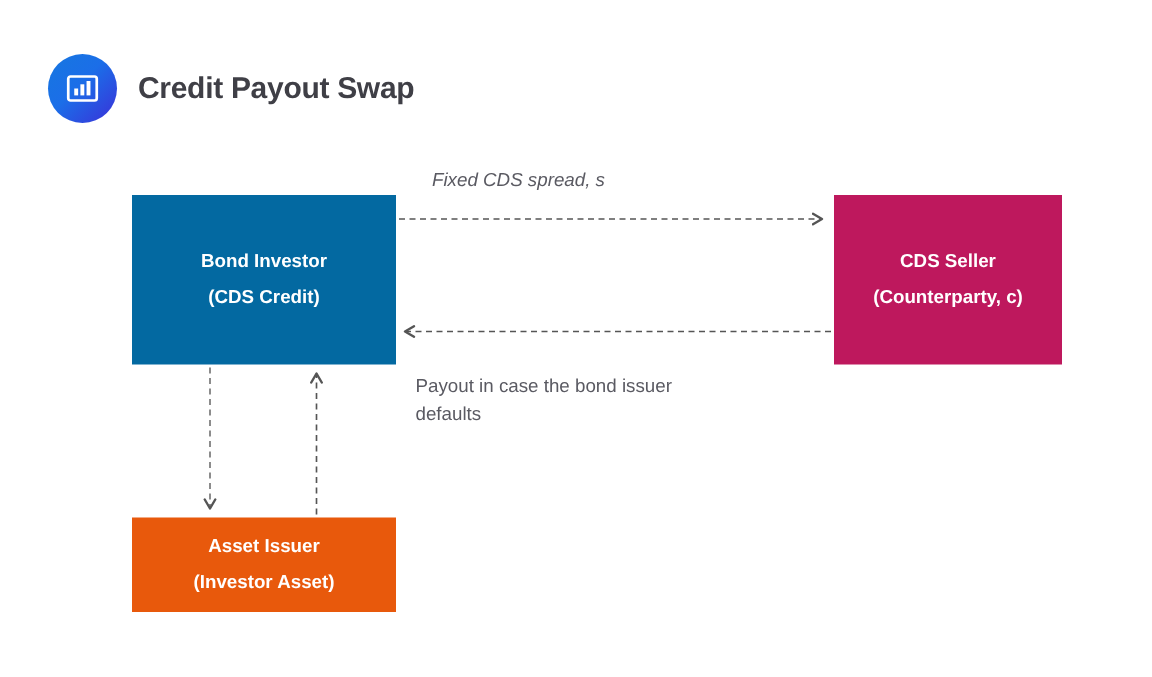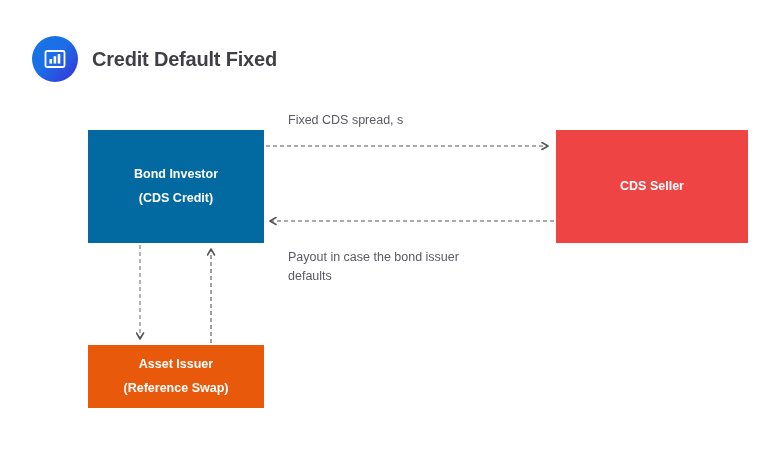--- a/index.html
+++ b/index.html
@@ -67,23 +67,23 @@
   #node-investor {
     left: 88px;
     top: 130px;
     width: 176px;
     height: 113px;
     background: #0369a1;
   }
   #node-seller {
     left: 556px;
     top: 130px;
-    width: 192px;
+    width: 152px;
     height: 113px;
-    background: #ef4444;
+    background: #be185d;
   }
   #node-issuer {
     left: 88px;
     top: 345px;
     width: 176px;
     height: 63px;
     background: #e8590c;
   }
 
   
@@ -100,42 +100,43 @@
   .edge-label {
     position: absolute;
     font-size: 12.5px;
     color: #5a5a62;
     line-height: 1.55;
     white-space: pre-line;
   }
   #label-spread {
     left: 288px;
     top: 111px;
+    font-style: italic;
   }
   #label-payout {
-    left: 288px;
+    left: 277px;
     top: 248px;
     width: 240px;
   }
 </style>
 </head>
 <body>
 
 <div id="canvas">
 
   <div class="header">
     <div class="brand-badge">
       <svg width="26" height="26" viewBox="0 0 26 26" aria-hidden="true">
         <rect x="3.5" y="5" width="19" height="16" rx="1.5" ry="1.5" fill="none" stroke="#ffffff" stroke-width="1.8"></rect>
         <rect x="7.5" y="13" width="2.6" height="4.6" fill="#ffffff"></rect>
         <rect x="11.6" y="10.2" width="2.6" height="7.4" fill="#ffffff"></rect>
         <rect x="15.7" y="8" width="2.6" height="9.6" fill="#ffffff"></rect>
       </svg>
     </div>
-    <div class="brand-title">Credit Default Fixed</div>
+    <div class="brand-title">Credit Payout Swap</div>
   </div>
 
   <svg id="connectors" viewBox="0 0 768 451">
     <defs>
       <marker id="arrow-r" markerWidth="9" markerHeight="9" refX="7" refY="4.5" orient="auto" markerUnits="userSpaceOnUse">
         <path d="M1,1 L7,4.5 L1,8" fill="none" stroke="#555555" stroke-width="1.6" stroke-linecap="round" stroke-linejoin="round"></path>
       </marker>
       <marker id="arrow-l" markerWidth="9" markerHeight="9" refX="7" refY="4.5" orient="auto" markerUnits="userSpaceOnUse">
         <path d="M1,1 L7,4.5 L1,8" fill="none" stroke="#555555" stroke-width="1.6" stroke-linecap="round" stroke-linejoin="round"></path>
       </marker>
@@ -156,25 +157,26 @@
     <line x1="211" y1="343" x2="211" y2="249" stroke="#555555" stroke-width="1.1" stroke-dasharray="4 3" marker-end="url(#arrow-u)"></line>
   </svg>
 
   <div class="node" id="node-investor">
     <span>Bond Investor</span>
     <span class="line2">(CDS Credit)</span>
   </div>
 
   <div class="node" id="node-seller">
     <span>CDS Seller</span>
+    <span class="line2">(Counterparty, c)</span>
   </div>
 
   <div class="node" id="node-issuer">
     <span>Asset Issuer</span>
-    <span class="line2">(Reference Swap)</span>
+    <span class="line2">(Investor Asset)</span>
   </div>
 
   <div class="edge-label" id="label-spread">Fixed CDS spread, s</div>
 
   <div class="edge-label" id="label-payout">Payout in case the bond issuer
 defaults</div>
 
 </div>
 
 </body></html>

